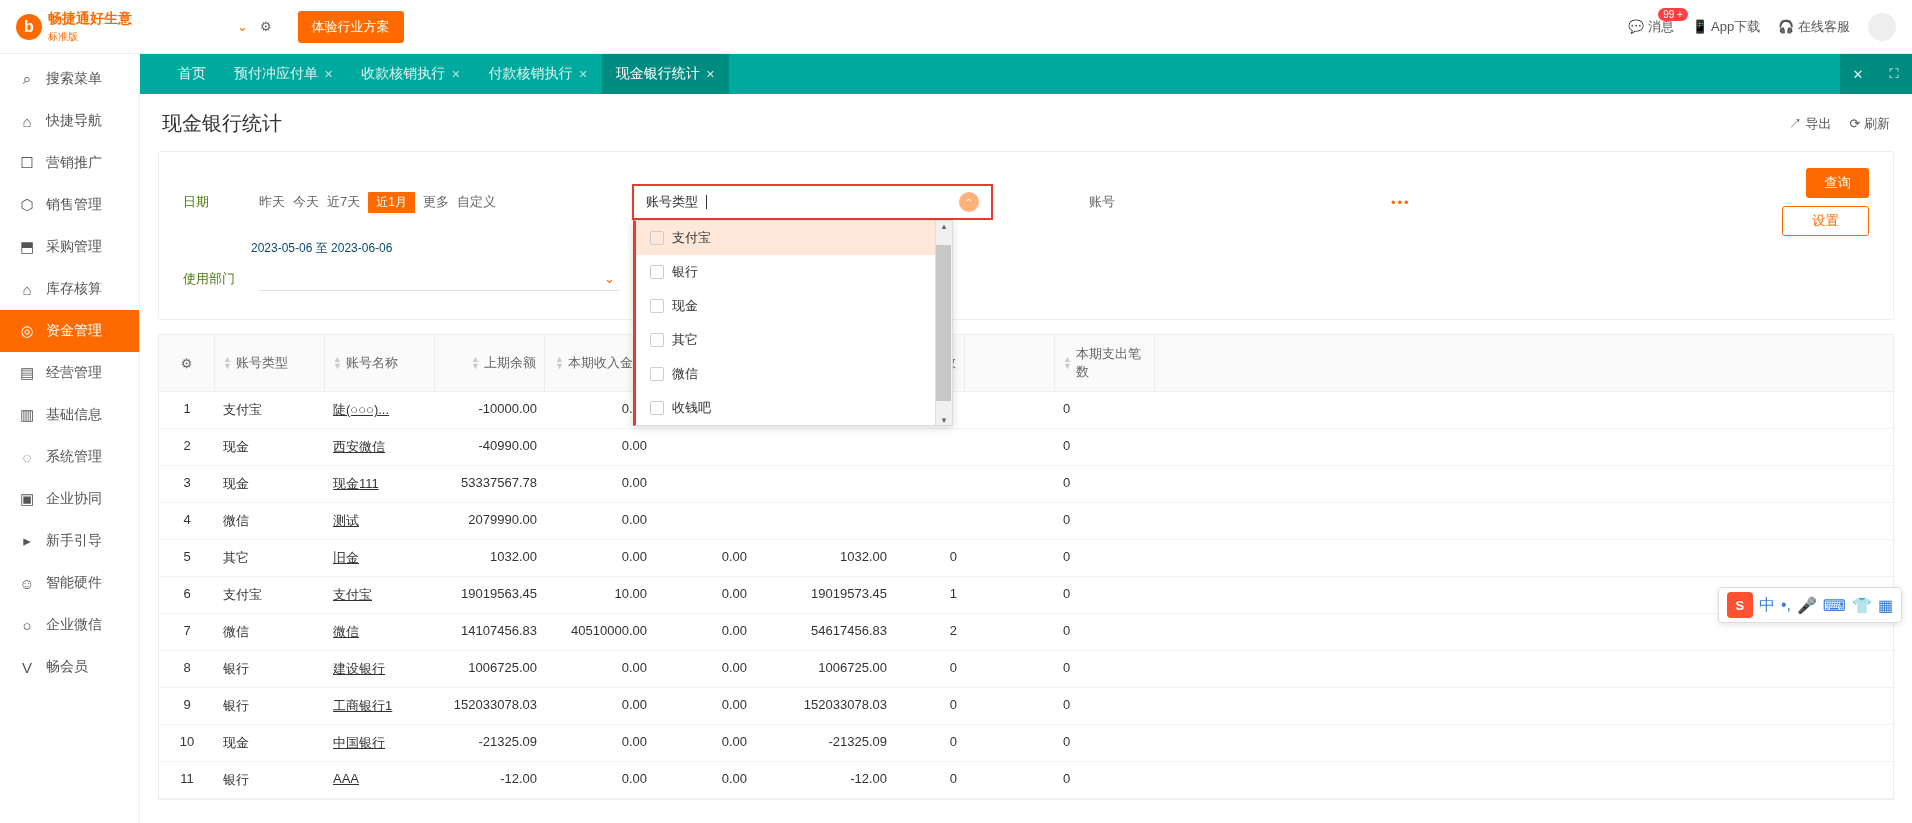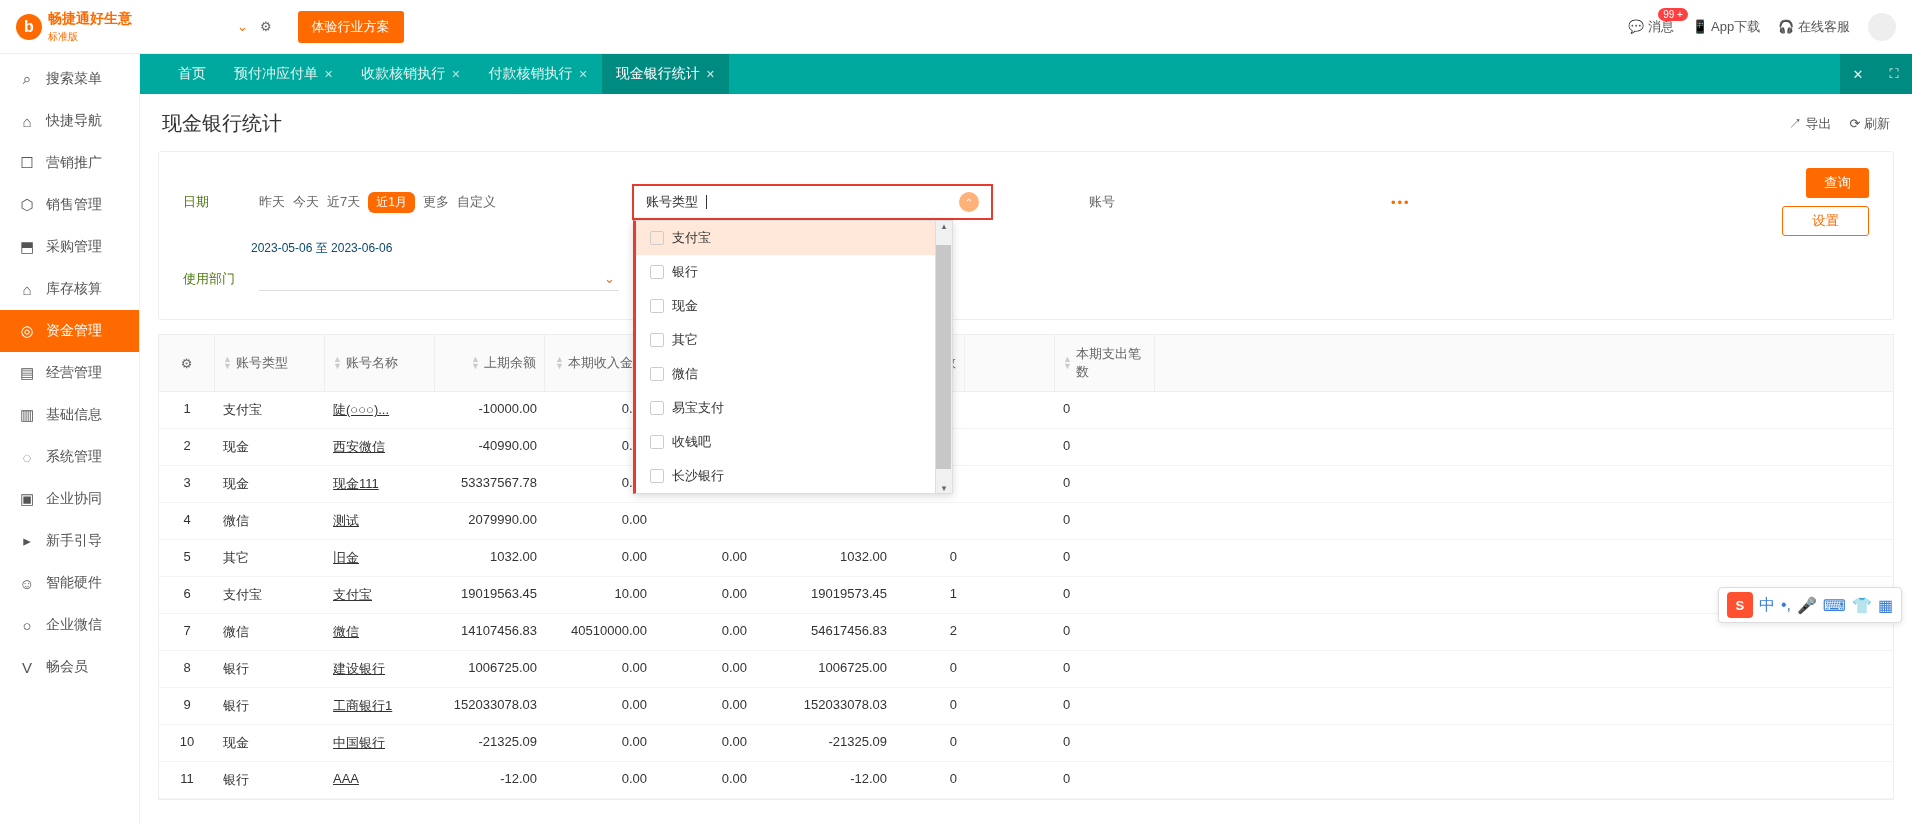--- a/index.html
+++ b/index.html
@@ -30,21 +30,21 @@
 .tab-act{width:36px;height:40px;display:flex;align-items:center;justify-content:center;background:#008b80}
 .page{flex:1;background:#fff;margin:0;padding:16px 12px;overflow:auto}
 .page-head{display:flex;align-items:center;justify-content:space-between;padding:0 10px 14px}
 .page-title{font-size:20px;font-weight:500}
 .head-acts{display:flex;gap:18px;color:#555;font-size:13px}
 .filters{border:1px solid #eee;border-radius:3px;padding:16px 24px;margin:0 6px 14px;position:relative}
 .frow{display:flex;align-items:center;gap:16px;margin-bottom:12px;flex-wrap:wrap}
 .flabel{color:#4d7c0f;min-width:60px;}
 .dpick{display:flex;align-items:center;gap:8px;color:#666}
 .dopt{cursor:pointer}
-.dopt.active{background:#ff6a00;color:#fff;padding:2px 8px;border-radius:6px;font-size:12px}
+.dopt.active{background:#ff6a00;color:#fff;padding:2px 8px;border-radius:1px;font-size:12px}
 .daterange{color:#0c4a6e;font-size:12px;margin-left:68px;margin-top:-8px}
 .acct-type{border:2px solid #e63b2e;padding:6px 12px;margin-left:120px;display:flex;align-items:center;gap:6px;position:relative}
 .caret{width:20px;height:20px;border-radius:50%;background:#ffb17a;color:#fff;display:flex;align-items:center;justify-content:center;font-size:10px;margin-left:auto}
 .acct-no-label{margin-left:80px;color:#666}
 .more-dots{color:#ff6a00;margin-left:260px;letter-spacing:2px}
 .qbtn{background:#ff6a00;color:#fff;border:none;padding:6px 18px;border-radius:3px;margin-left:24px}
 .sbtn{background:#fff;color:#ff6a00;border:1px solid #ff6a00;padding:5px 18px;border-radius:3px}
 .btn-col{display:flex;flex-direction:column;gap:8px;margin-left:auto}
 .dept-sel{border-bottom:1px solid #ddd;width:360px;display:flex;justify-content:flex-end;padding:4px}
 .dept-chev{color:#ff6a00}
@@ -238,29 +238,21 @@
                 <div class="dd-item">
                   <span class="dd-check"></span>
                   <span>其它</span>
                 </div>
                 <div class="dd-item">
                   <span class="dd-check"></span>
                   <span>微信</span>
                 </div>
                 <div class="dd-item">
                   <span class="dd-check"></span>
-                  <span>易宝支付</span>
-                </div>
-                <div class="dd-item">
-                  <span class="dd-check"></span>
                   <span>收钱吧</span>
-                </div>
-                <div class="dd-item">
-                  <span class="dd-check"></span>
-                  <span>长沙银行</span>
                 </div>
                 <div class="dd-scroll">
                   <span>▴</span>
                   <div class="dd-thumb"></div>
                   <span>▾</span>
                 </div>
             </div>
           </div>
 
           <span class="acct-no-label">账号</span>

